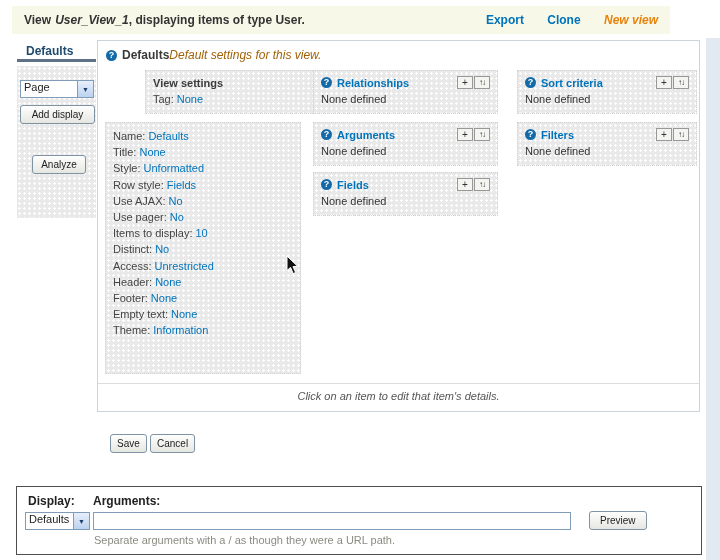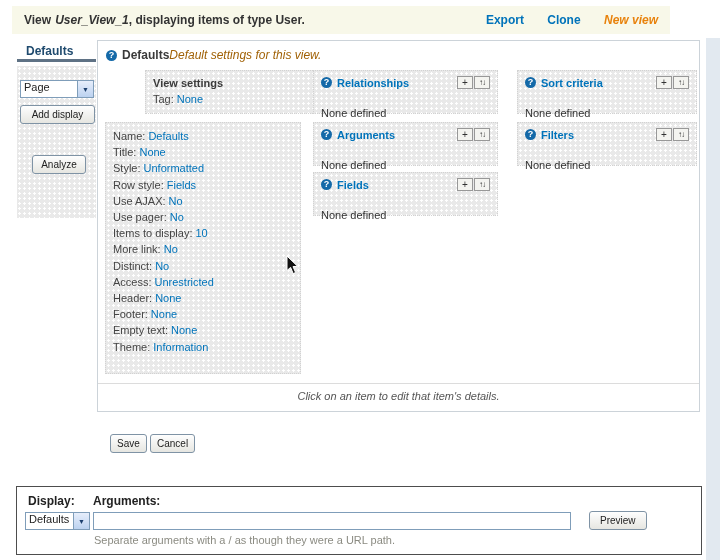--- a/index.html
+++ b/index.html
@@ -65,21 +65,21 @@
 
   .panel-title{font-weight:bold;color:#3b3b3b;line-height:15px;}
   .panel-line{line-height:16.2px;color:#444;white-space:nowrap;}
   .panel-line .val{color:#0073ba;cursor:pointer;text-decoration:none;margin-left:3px;}
   .panel-head{display:flex;align-items:center;}
   .panel-head .panel-link{font-weight:bold;color:#0073ba;margin-left:5px;cursor:pointer;text-decoration:none;}
   .mini-btns{margin-left:auto;display:flex;}
   .mini{width:16px;height:13px;padding:0;margin-left:1px;border:1px solid #989898;background:#f4f4f0;
     color:#333;font-size:10px;line-height:10px;cursor:pointer;font-family:"Liberation Sans",sans-serif;}
   .mini.rearrange{font-size:8px;letter-spacing:-1px;}
-  .empty-line{margin-top:16px;color:#333;}
+  .empty-line{margin-top:2px;color:#333;}
 
   .main-footer{position:absolute;left:0;right:0;bottom:0;height:27px;border-top:1px solid #dcdcdc;
     text-align:center;font-style:italic;color:#555;line-height:25px;background:#fff;}
 
   
   .preview-box{position:absolute;left:16px;top:486px;width:686px;height:69px;border:1px solid #4d4d4d;
     background:#fff;box-sizing:border-box;}
   .pb-label{position:absolute;top:7px;font-weight:bold;font-size:12px;color:#222;}
   .pb-display-label{left:11px;}
   .pb-args-label{left:76px;}
@@ -129,21 +129,20 @@
     </div>
 
     <div class="panel dots p-basic">
       <div class="panel-line"><span>Name:</span><a class="val">Defaults</a></div>
       <div class="panel-line"><span>Title:</span><a class="val">None</a></div>
       <div class="panel-line"><span>Style:</span><a class="val">Unformatted</a></div>
       <div class="panel-line"><span>Row style:</span><a class="val">Fields</a></div>
       <div class="panel-line"><span>Use AJAX:</span><a class="val">No</a></div>
       <div class="panel-line"><span>Use pager:</span><a class="val">No</a></div>
       <div class="panel-line"><span>Items to display:</span><a class="val">10</a></div>
-      <div class="panel-line"><span>More link:</span><a class="val">No</a></div>
       <div class="panel-line"><span>Distinct:</span><a class="val">No</a></div>
       <div class="panel-line"><span>Access:</span><a class="val">Unrestricted</a></div>
       <div class="panel-line"><span>Header:</span><a class="val">None</a></div>
       <div class="panel-line"><span>Footer:</span><a class="val">None</a></div>
       <div class="panel-line"><span>Empty text:</span><a class="val">None</a></div>
       <div class="panel-line"><span>Theme:</span><a class="val">Information</a></div>
     </div>
 
     <div class="panel dots p-relationships">
       <div class="panel-head">

